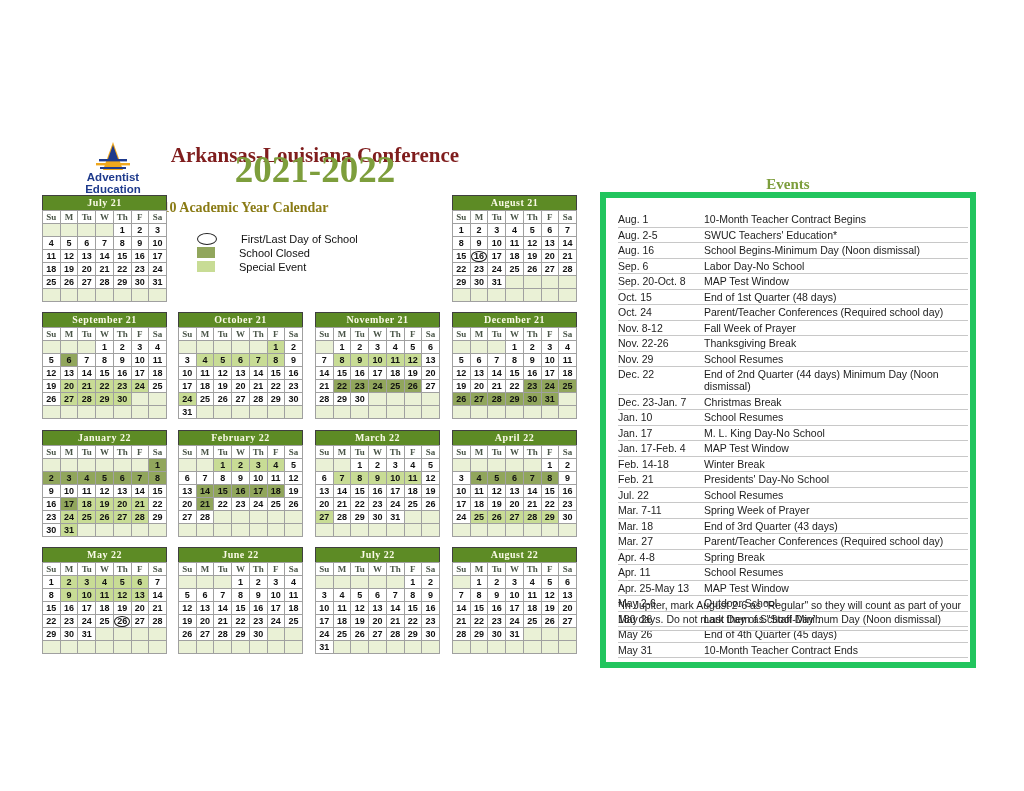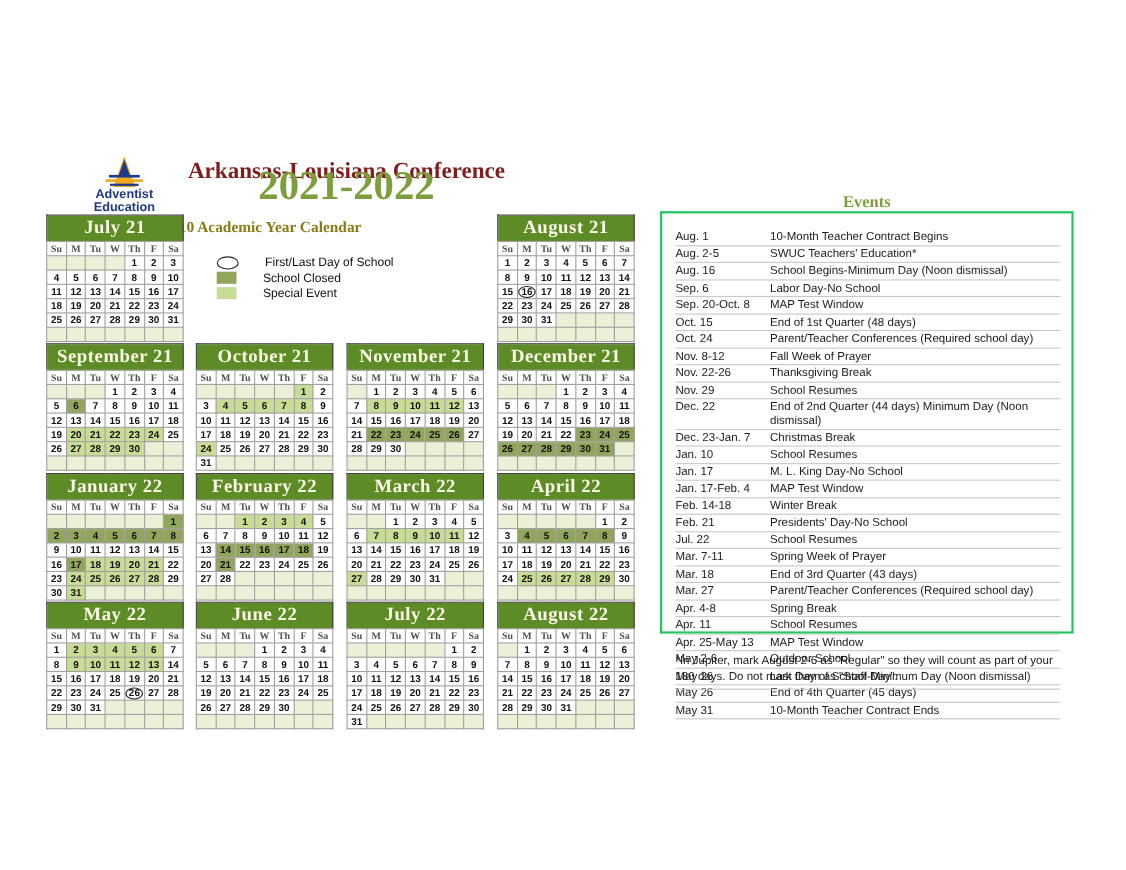--- a/index.html
+++ b/index.html
@@ -27,35 +27,35 @@
   .legend-swatch.closed{background:#91a65c;}
   .legend-swatch.special{background:#c8dc95;}
   .legend-label{font-size:11px;color:#111;}
 
   
   .month{position:absolute;width:125px;}
   .c1{left:42px}.c2{left:178px}.c3{left:315px}.c4{left:452px}
   .r1{top:195px}.r2{top:312px}.r3{top:430px}.r4{top:547px}
   .month table{border-collapse:collapse;width:100%;border:1.5px solid #3f3f3f;table-layout:fixed;}
   .month th.mh{background:#5d8b25;color:#fbfbe8;font-family:"Liberation Serif",serif;
-               font-size:17px;font-weight:bold;letter-spacing:.5px;padding:1px 0 2px;}
+               font-size:10px;font-weight:bold;letter-spacing:.5px;padding:1px 0 2px;}
   .month th.dw{background:#fff;color:#4a5548;font-family:"Liberation Serif",serif;
                font-size:9px;font-weight:bold;border:1px solid #a0a0a0;padding:0;height:12px;}
   .month td{border:1px solid #a0a0a0;height:12px;text-align:center;
             font-size:9px;font-weight:bold;color:#101010;background:#fff;padding:0;}
   .month td.empty{background:#eaf1d6;}
   .month td.closed{background:#91a65c;}
   .month td.special{background:#c8dc95;}
   .circ{display:inline-block;border:1.2px solid #1a1a1a;border-radius:50%;padding:0 2px;line-height:9px;}
 
   
   .events-title{position:absolute;left:600px;top:176px;width:376px;text-align:center;
                 font-family:"Liberation Serif",serif;font-weight:bold;font-size:15px;color:#7d9e3c;}
-  .events-box{position:absolute;left:600px;top:192px;width:376px;height:384px;
-              border:2px solid #22c55e;background:#fff;box-sizing:border-box;}
+  .events-box{position:absolute;left:600px;top:192px;width:376px;height:476px;
+              border:6px solid #22c55e;background:#fff;box-sizing:border-box;}
   table.events{border-collapse:collapse;margin:14px 10px 0 12px;width:350px;
                font-size:10.5px;color:#1c1c1c;}
   table.events td{padding:1px 0 1.5px;border-bottom:1px solid #c8c8c8;vertical-align:top;}
   table.events td.date{width:86px;}
   .footnote{position:absolute;left:12px;top:400px;width:350px;font-size:10.5px;color:#1c1c1c;
             line-height:1.35;border-bottom:1px solid #c8c8c8;padding-bottom:4px;}
 </style>
 </head>
 <body>
 

